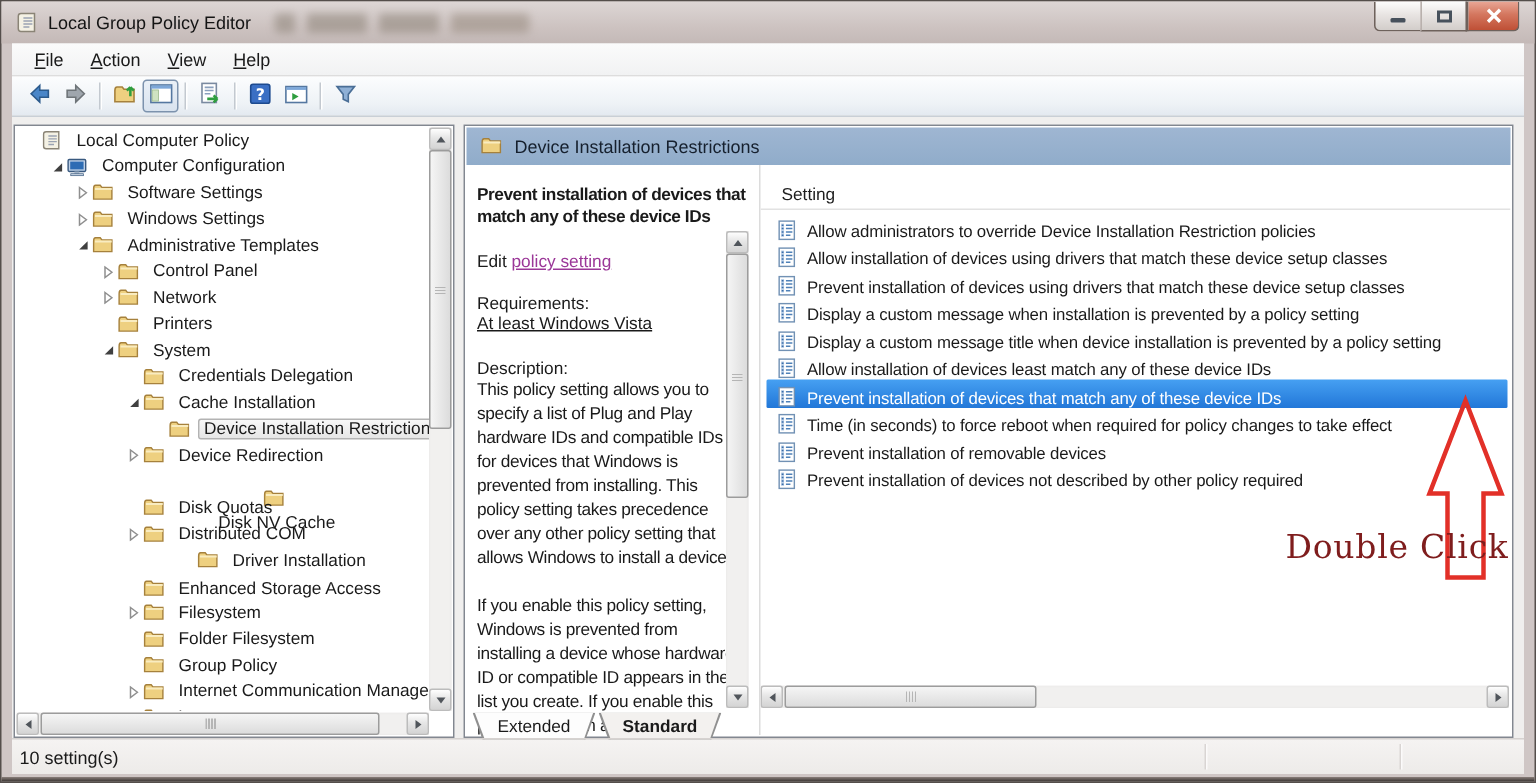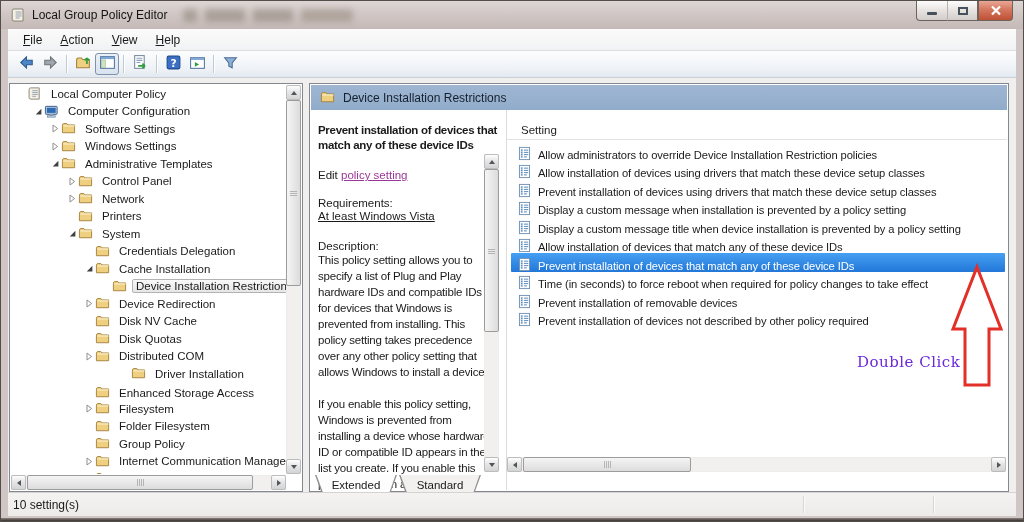--- a/index.html
+++ b/index.html
@@ -92,22 +92,22 @@
   .tab-outer{position:absolute;inset:0;background:#909090;
     clip-path:polygon(0 0,100% 0,calc(100% - 7px) 100%,7px 100%);}
   .tab-inner{position:absolute;inset:0;background:#f3f1ef;
     clip-path:polygon(1.5px 0,calc(100% - 1.5px) 0,calc(100% - 7.8px) calc(100% - 1px),8.2px calc(100% - 1px));
     display:flex;align-items:center;justify-content:center;font-size:11.5px;}
   .tab.active .tab-inner{background:#fdfdfd;}
   .statusbar{position:absolute;left:0;right:0;bottom:0;height:24px;background:linear-gradient(#f5f3f2,#edebe9);
     border-top:1px solid #d6d2d0;display:flex;align-items:center;padding-left:5px;box-sizing:border-box;}
   .status-sep{position:absolute;top:3px;bottom:3px;width:1px;background:#d9d5d3;box-shadow:1px 0 0 #fbfafa;}
   
-  .annotation-text{position:absolute;left:856px;top:352px;color:#6d28d9;
-    font-family:"DejaVu Serif","Liberation Serif",serif;font-size:15px;letter-spacing:.5px;text-align:right;}
+  .annotation-text{position:absolute;left:856px;top:352px;color:#7f1d1d;
+    font-family:"DejaVu Serif","Liberation Serif",serif;font-size:22px;letter-spacing:.5px;text-align:right;}
   .annotation-arrow{position:absolute;left:938px;top:258px;}
 </style>
 </head>
 <body>
 
 <div class="window">
 
   <div class="titlebar">
     <span class="app-icon"><svg width="16" height="16" viewBox="0 0 16 16">
           <path d="M4 2 h9 v12 h-9 a1.8 1.8 0 0 1 -1.8-1.8 v-8.4 a1.8 1.8 0 0 1 1.8-1.8 z" fill="#f4f1e4" stroke="#8a8476"></path>
@@ -329,21 +329,21 @@
               <svg width="9" height="9" viewBox="0 0 9 9">
                 <path d="M2 1 L6.6 4.5 L2 8 Z" fill="#ffffff" stroke="#8f8f8f"></path>
               </svg>
             </span>
             <span class="t-icon"><svg viewBox="0 0 16 16">
                 <path d="M1.5 5.2 v7.3 h13 v-8.3 h-7.1 l-1.2-1.5 h-3.3 q-1.4 0-1.4 2.5z" fill="#eed080" stroke="#a6813c"></path>
                 <path d="M2.5 5.3 h11.9" stroke="#f9ecc0" stroke-width="1.4"></path>
               </svg></span>
             <span class="tree-label">Device Redirection</span>
           </div>
-          <div class="tree-row" style="padding-left: 72px;">
+          <div class="tree-row" style="padding-left: 72px; flex-direction: column;">
             <span class="expander"></span>
             <span class="t-icon"><svg viewBox="0 0 16 16">
                 <path d="M1.5 5.2 v7.3 h13 v-8.3 h-7.1 l-1.2-1.5 h-3.3 q-1.4 0-1.4 2.5z" fill="#eed080" stroke="#a6813c"></path>
                 <path d="M2.5 5.3 h11.9" stroke="#f9ecc0" stroke-width="1.4"></path>
               </svg></span>
             <span class="tree-label">Disk NV Cache</span>
           </div>
           <div class="tree-row" style="padding-left: 72px;">
             <span class="expander"></span>
             <span class="t-icon"><svg viewBox="0 0 16 16">
@@ -536,21 +536,21 @@
                 </svg></span>
               <span>Display a custom message title when device installation is prevented by a policy setting</span>
             </div>
             <div class="list-row">
               <span class="t-icon"><svg viewBox="0 0 16 16">
                   <rect x="2.6" y="1.5" width="10.8" height="13" fill="#ffffff" stroke="#7191b4"></rect>
                   <rect x="4" y="3.2" width="2.1" height="9.6" fill="#bcd2ea"></rect>
                   <path d="M4.4 4.4 h1.3 M4.4 6.8 h1.3 M4.4 9.2 h1.3 M4.4 11.6 h1.3" stroke="#3a6ca8"></path>
                   <path d="M7.4 4.4 h4.6 M7.4 6.8 h4.6 M7.4 9.2 h4.6 M7.4 11.6 h3.2" stroke="#4f81b8"></path>
                 </svg></span>
-              <span>Allow installation of devices that match any of these device IDs</span>
+              <span>Allow installation of devices least match any of these device IDs</span>
             </div>
             <div class="list-row selected">
               <span class="t-icon"><svg viewBox="0 0 16 16">
                   <rect x="2.6" y="1.5" width="10.8" height="13" fill="#ffffff" stroke="#7191b4"></rect>
                   <rect x="4" y="3.2" width="2.1" height="9.6" fill="#bcd2ea"></rect>
                   <path d="M4.4 4.4 h1.3 M4.4 6.8 h1.3 M4.4 9.2 h1.3 M4.4 11.6 h1.3" stroke="#3a6ca8"></path>
                   <path d="M7.4 4.4 h4.6 M7.4 6.8 h4.6 M7.4 9.2 h4.6 M7.4 11.6 h3.2" stroke="#4f81b8"></path>
                 </svg></span>
               <span>Prevent installation of devices that match any of these device IDs</span>
             </div>
@@ -595,21 +595,21 @@
             </div>
         </div>
       </div>
     </div>
 
     <div class="tabs-row" id="tabs">
         <div class="tab active" style="width: 82px;">
           <div class="tab-outer"></div>
           <div class="tab-inner">Extended</div>
         </div>
-        <div class="tab" style="width: 82px;">
+        <div class="tab" style="width: 82px; font-weight: bold;">
           <div class="tab-outer"></div>
           <div class="tab-inner">Standard</div>
         </div>
       </div>
 
     <div class="statusbar">
       <span>10 setting(s)</span>
       <span class="status-sep" style="left:795px;"></span>
       <span class="status-sep" style="left:925px;"></span>
     </div>

